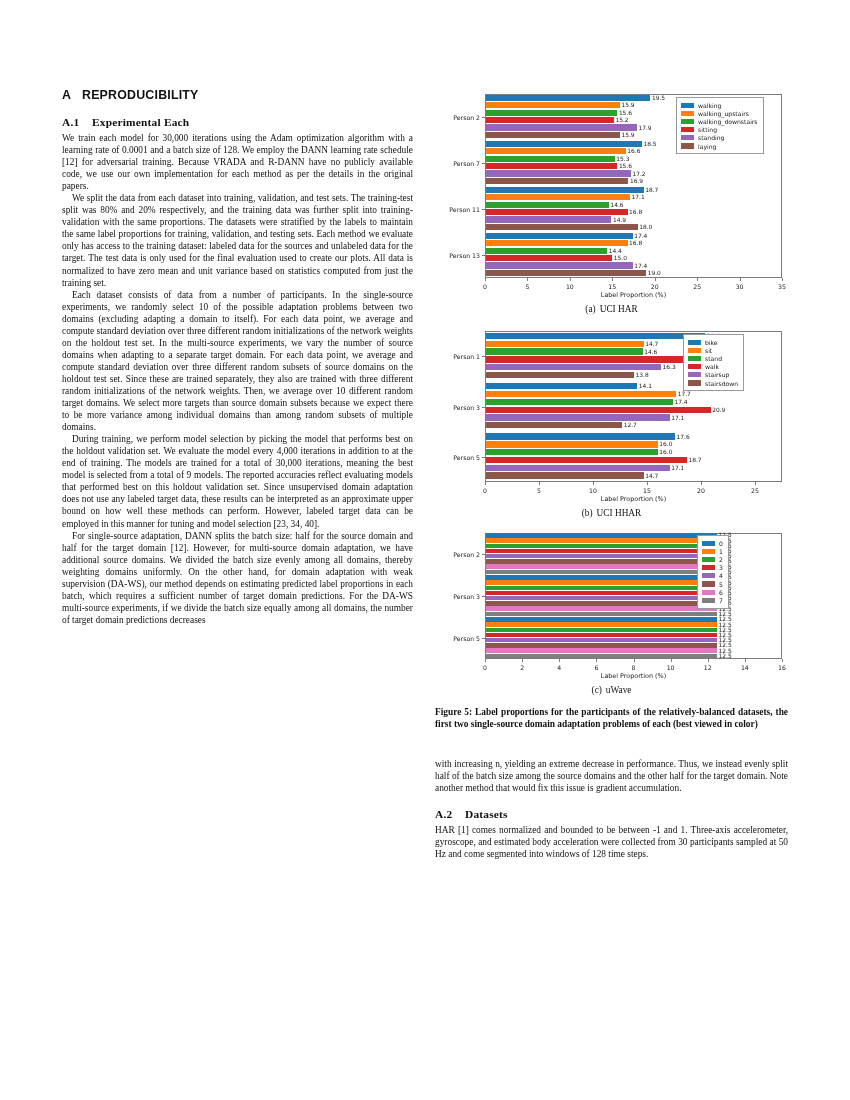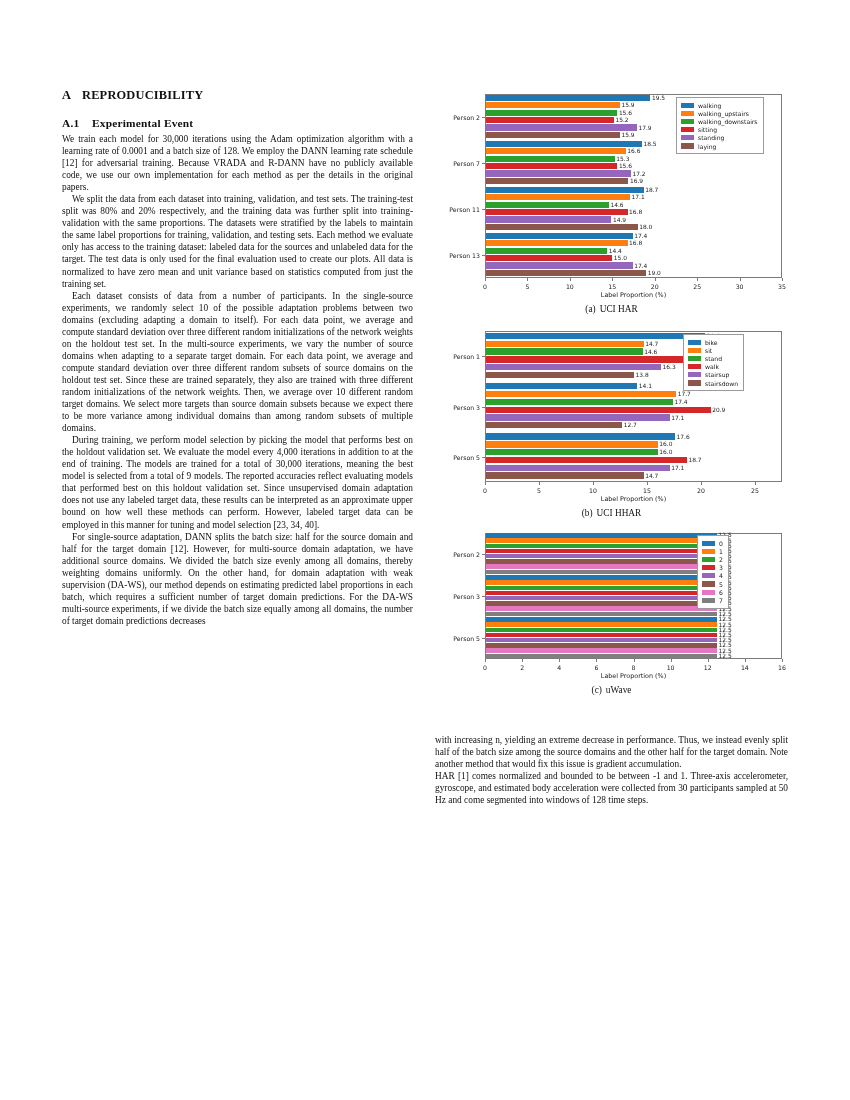--- a/index.html
+++ b/index.html
@@ -18,21 +18,21 @@
   .runhead { display:flex; justify-content:space-between; align-items:baseline;
              font-size: 8.1px; letter-spacing:.1px; color:#1a1a1a; margin-bottom: 22px; }
   .runhead .left { white-space: nowrap; }
   .runhead .right { white-space: nowrap; }
 
   
   .cols { display:flex; gap: 22px; align-items: flex-start; }
   .col { width: 353px; }
 
   h2.sec { font-size: 12.4px; font-weight: bold; margin: 0 0 5px 0; letter-spacing:.2px;
-           font-family: Liberation Serif, serif; }
+           font-family: Liberation Sans, sans-serif; }
   h2.sec .lbl { display:inline-block; min-width: 20px; }
   h3.sub { font-size: 11.4px; font-weight: bold; margin: 14px 0 4px 0; letter-spacing:.2px; }
   h3.sub .lbl { display:inline-block; min-width: 30px; }
 
   p.body { font-size: 9.35px; line-height: 12.05px; margin: 0; text-align: justify;
            text-justify: inter-word; hyphens: auto; }
   p.body.ind { text-indent: 10px; }
 
   
   .figure { width: 353px; }
@@ -70,21 +70,21 @@
 
   <div class="cols">
 
     <div class="col">
 
       <h2 class="sec">
         <span class="lbl">A</span><span>REPRODUCIBILITY</span>
       </h2>
 
       <h3 class="sub">
-        <span class="lbl">A.1</span><span>Experimental Event</span>
+        <span class="lbl">A.1</span><span>Experimental Each</span>
       </h3>
       <p class="body">We train each model for 30,000 iterations using the Adam optimization algorithm with a learning rate of 0.0001 and a batch size of 128. We employ the DANN learning rate schedule [12] for adversarial training. Because VRADA and R-DANN have no publicly available code, we use our own implementation for each method as per the details in the original papers.</p>
       <p class="body ind">We split the data from each dataset into training, validation, and test sets. The training-test split was 80% and 20% respectively, and the training data was further split into training-validation with the same proportions. The datasets were stratified by the labels to maintain the same label proportions for training, validation, and testing sets. Each method we evaluate only has access to the training dataset: labeled data for the sources and unlabeled data for the target. The test data is only used for the final evaluation used to create our plots. All data is normalized to have zero mean and unit variance based on statistics computed from just the training set.</p>
       <p class="body ind">Each dataset consists of data from a number of participants. In the single-source experiments, we randomly select 10 of the possible adaptation problems between two domains (excluding adapting a domain to itself). For each data point, we average and compute standard deviation over three different random initializations of the network weights on the holdout test set. In the multi-source experiments, we vary the number of source domains when adapting to a separate target domain. For each data point, we average and compute standard deviation over three different random subsets of source domains on the holdout test set. Since these are trained separately, they also are trained with three different random initializations of the network weights. Then, we average over 10 different random target domains. We select more targets than source domain subsets because we expect there to be more variance among individual domains than among random subsets of multiple domains.</p>
       <p class="body ind">During training, we perform model selection by picking the model that performs best on the holdout validation set. We evaluate the model every 4,000 iterations in addition to at the end of training. The models are trained for a total of 30,000 iterations, meaning the best model is selected from a total of 9 models. The reported accuracies reflect evaluating models that performed best on this holdout validation set. Since unsupervised domain adaptation does not use any labeled target data, these results can be interpreted as an approximate upper bound on how well these methods can perform. However, labeled target data can be employed in this manner for tuning and model selection [23, 34, 40].</p>
       <p class="body ind">For single-source adaptation, DANN splits the batch size: half for the source domain and half for the target domain [12]. However, for multi-source domain adaptation, we have additional source domains. We divided the batch size evenly among all domains, thereby weighting domains uniformly. On the other hand, for domain adaptation with weak supervision (DA-WS), our method depends on estimating predicted label proportions in each batch, which requires a sufficient number of target domain predictions. For the DA-WS multi-source experiments, if we divide the batch size equally among all domains, the number of target domain predictions decreases</p>
 
     </div>
 
     <div class="col">
@@ -398,23 +398,27 @@
                   <span class="sw" style="background: rgb(127, 127, 127);"></span>
                   <span class="lg">7</span>
                 </div>
               </div>
             </div>
           <div class="subcap">
             <span class="tag">(c)</span><span>uWave</span>
           </div>
         </div>
 
+        <p class="figcap">Figure 5: Label proportions for the participants of the relatively-balanced datasets, the first two single-source domain adaptation problems of each (best viewed in color)</p>
       </div>
 
       <div style="height:28px"></div>
 
       <p class="body">with increasing n, yielding an extreme decrease in performance. Thus, we instead evenly split half of the batch size among the source domains and the other half for the target domain. Note another method that would fix this issue is gradient accumulation.</p>
 
+      <h3 class="sub">
+        <span class="lbl">A.2</span><span>Datasets</span>
+      </h3>
       <p class="body">HAR [1] comes normalized and bounded to be between -1 and 1. Three-axis accelerometer, gyroscope, and estimated body acceleration were collected from 30 participants sampled at 50 Hz and come segmented into windows of 128 time steps.</p>
 
     </div>
   </div>
 </div>
 
 </body></html>

